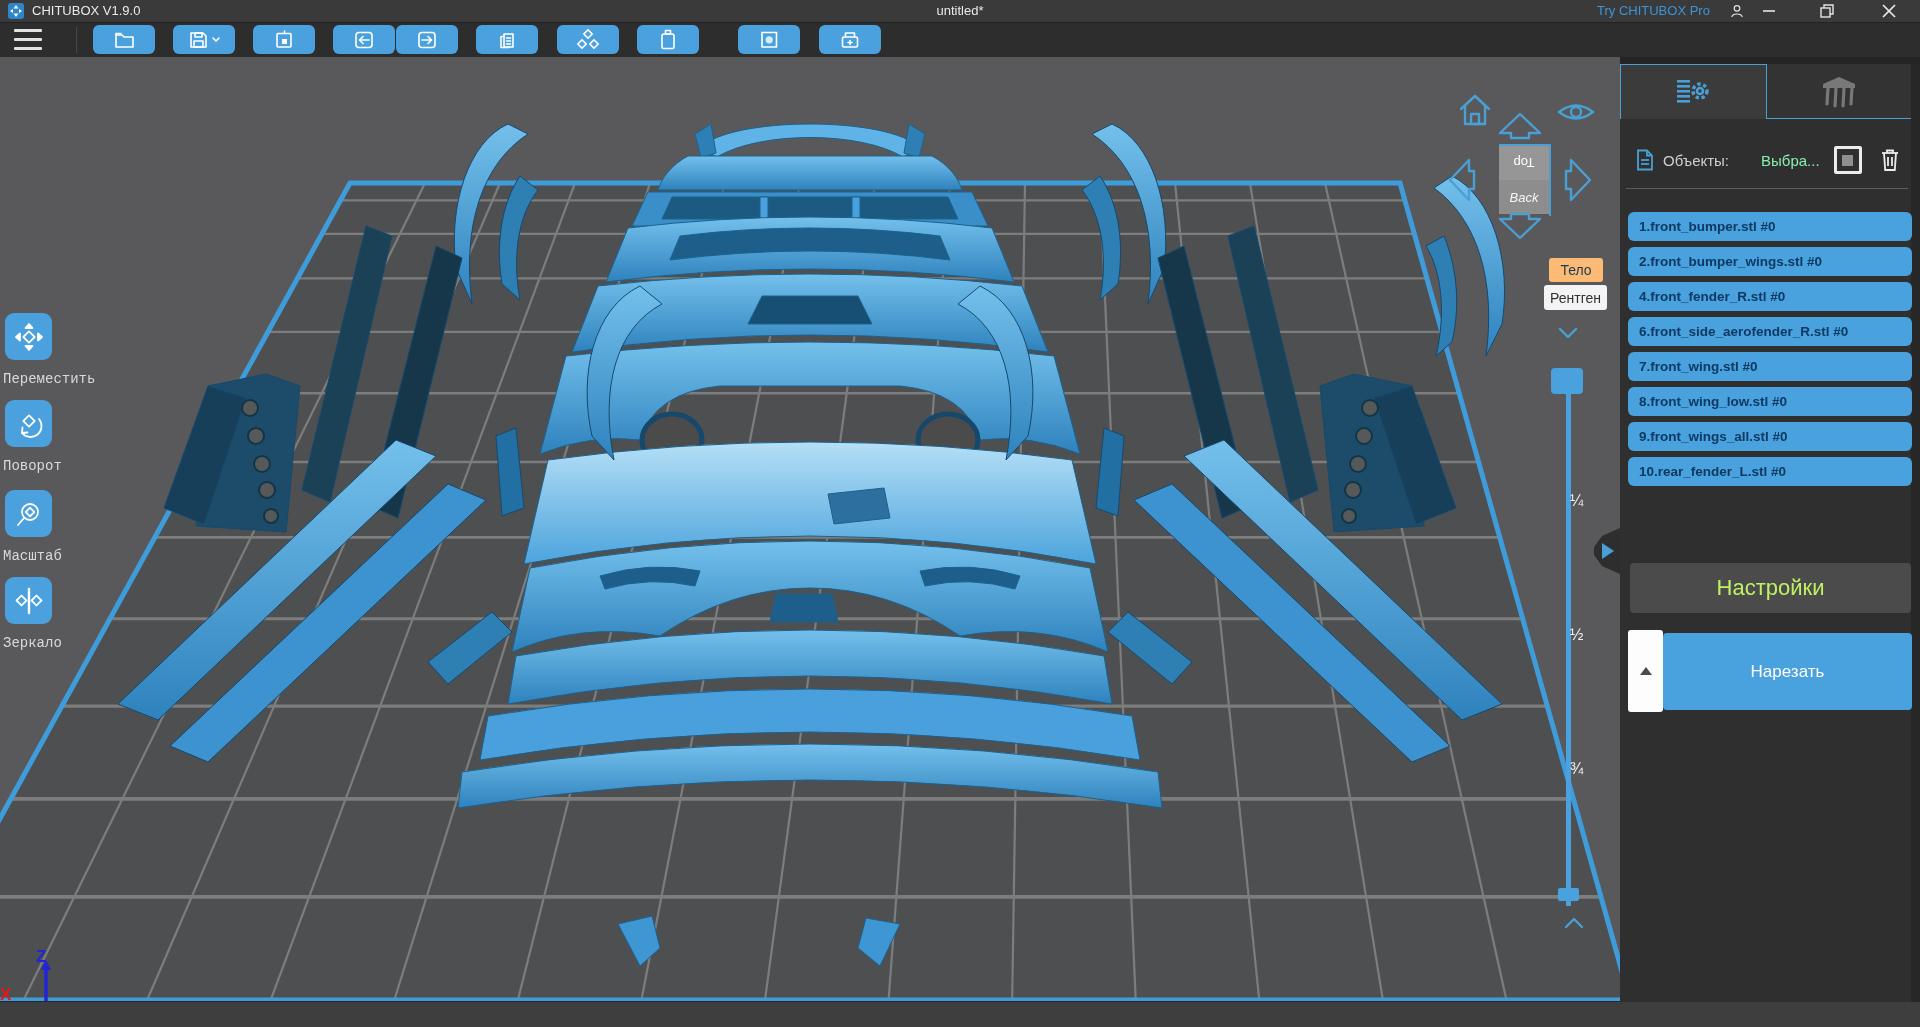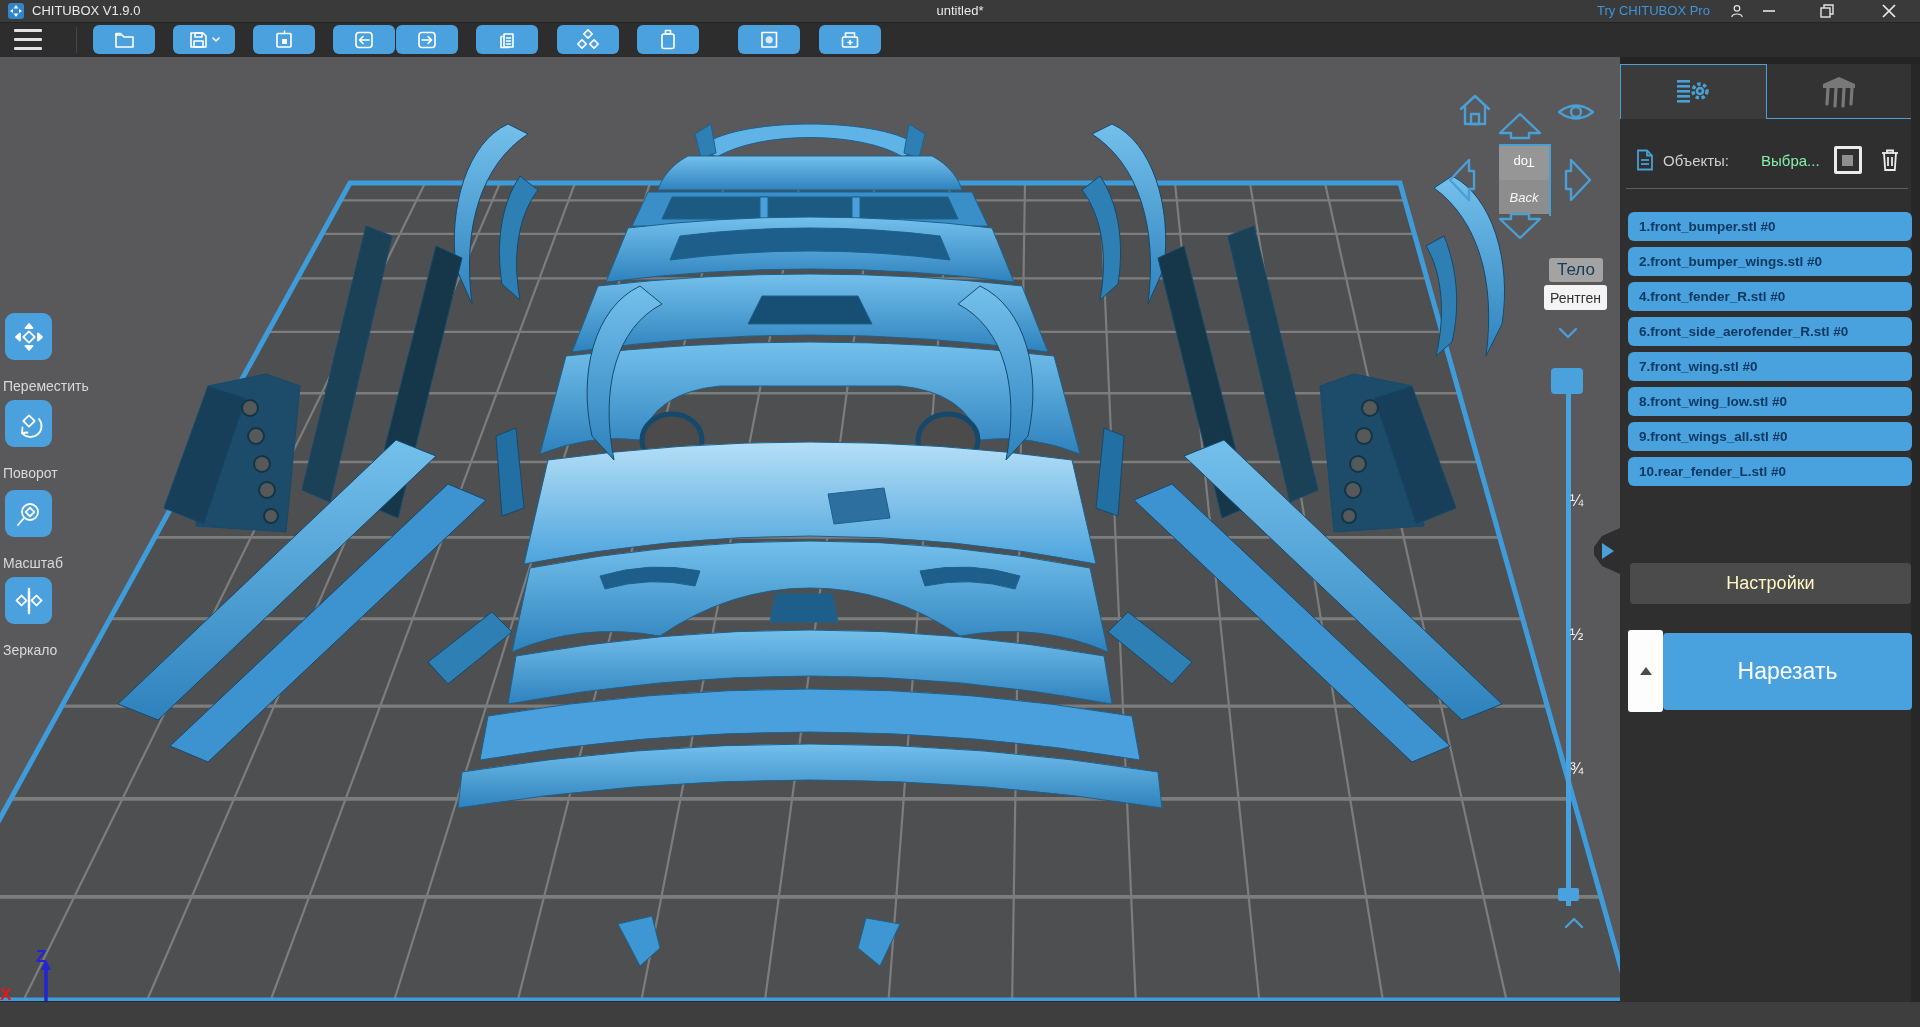--- a/index.html
+++ b/index.html
@@ -24,30 +24,30 @@
   .tbtn{position:absolute;top:2px;width:62px;height:29px;background:#4ba1dd;border-radius:6px;
         display:flex;align-items:center;justify-content:center;cursor:pointer;}
   .tbtn svg{stroke:#fff;fill:none;stroke-width:1.6;stroke-linecap:round;stroke-linejoin:round;}
   
   .viewport{position:absolute;top:56px;left:0;width:1620px;height:946px;background:#59595b;overflow:hidden;}
   .statusbar{position:absolute;left:0;right:0;bottom:0;height:25px;background:#3e3e3e;border-top:1px solid #272727;}
   
   .tool{position:absolute;left:5px;z-index:20;}
   .toolbtn{width:47px;height:47px;background:#4ba1dd;border-radius:9px;display:flex;align-items:center;justify-content:center;cursor:pointer;}
   .toolbtn svg{stroke:#fff;fill:none;stroke-width:1.8;stroke-linecap:round;stroke-linejoin:round;}
-  .toollabel{margin-top:18px;margin-left:-2px;font-size:14px;color:#d9d9d9;white-space:nowrap;}
+  .toollabel{margin-top:11px;margin-left:-2px;font-size:14px;color:#d9d9d9;white-space:nowrap;font-family:Liberation Mono, monospace;}
   
   .nav{position:absolute;z-index:20;}
   .nav svg{stroke:#4a9fd4;fill:none;stroke-width:2.4;stroke-linecap:round;stroke-linejoin:round;}
   .viewcube{position:absolute;left:1499px;top:144px;width:50px;height:72px;z-index:19;border-right:2px solid #4a9fd4;cursor:pointer;}
   .cubetop{height:36px;background:#969696;display:flex;align-items:center;justify-content:center;
            color:#fff;font-size:13px;transform:rotate(180deg);border-bottom:2px solid #4a9fd4;box-sizing:border-box;}
   .cubeback{height:34px;background:#8d8d8d;display:flex;align-items:center;justify-content:center;color:#f6f6f6;font-size:13px;font-style:italic;}
   .modebtn{position:absolute;z-index:20;border-radius:3px;display:flex;align-items:center;justify-content:center;cursor:pointer;}
-  .mode-body{left:1549px;top:258px;width:54px;height:24px;background:#a3a3a3;color:#173c59;font-size:17px;}
+  .mode-body{left:1549px;top:258px;width:54px;height:24px;background:#fdba74;color:#173c59;font-size:14px;}
   .mode-xray{left:1544px;top:285px;width:63px;height:25px;background:#f4f4f4;color:#333;font-size:14px;}
   
   .slidertrack{position:absolute;left:1566px;top:374px;width:5px;height:532px;background:#49a1de;z-index:18;cursor:pointer;}
   .sliderhandle{position:absolute;left:1551px;top:368px;width:32px;height:26px;background:#49a1de;border-radius:4px;z-index:19;cursor:grab;}
   .sliderhandle2{position:absolute;left:1558px;top:888px;width:21px;height:13px;background:#49a1de;border-radius:2px;z-index:19;cursor:grab;}
   .sliderlabel{position:absolute;left:1570px;color:#f2f2f2;font-size:16px;z-index:18;}
   .collapse{position:absolute;left:1594px;top:528px;z-index:21;cursor:pointer;}
   
   .rightpanel{position:absolute;top:56px;right:0;width:300px;height:946px;background:#2f2f2f;z-index:30;}
   .panelstrip{position:absolute;top:0;left:0;right:0;height:8px;background:#242424;}
@@ -61,27 +61,27 @@
   .sellabel{font-size:15px;color:#86efac;margin-left:32px;}
   .checkbox{width:22px;height:22px;border:3px solid #ececec;border-radius:2px;background:#2f2f2f;
             display:flex;align-items:center;justify-content:center;margin-left:14px;cursor:pointer;}
   .checkbox div{width:11px;height:11px;background:#8f8f8f;}
   .trash{margin-left:18px;cursor:pointer;display:flex;}
   .sep{position:absolute;top:132px;left:6px;right:12px;height:1px;background:#5d5d5d;}
   .objlist{position:absolute;top:136px;left:8px;width:284px;height:331px;overflow:hidden;margin-top:20px;}
   .objitem{height:29px;margin-bottom:6px;background:#49a1de;border-radius:6px;line-height:29px;
            padding-left:11px;font-size:13.5px;font-weight:600;color:#0e3a62;cursor:pointer;
            white-space:nowrap;overflow:hidden;}
-  .settingsbtn{position:absolute;top:507px;left:10px;width:281px;height:41px;background:#4b4b4b;border-radius:4px;
-               display:flex;align-items:center;justify-content:center;font-size:18px;color:#fef9c3;cursor:pointer;}
+  .settingsbtn{position:absolute;top:507px;left:10px;width:281px;height:50px;background:#4b4b4b;border-radius:4px;
+               display:flex;align-items:center;justify-content:center;font-size:22px;color:#bef264;cursor:pointer;}
   .spinbox{position:absolute;top:574px;left:8px;width:35px;height:82px;background:#fdfdfd;border-radius:3px;
            display:flex;align-items:center;justify-content:center;cursor:pointer;}
   .spinbox div{width:0;height:0;border-left:6px solid transparent;border-right:6px solid transparent;border-bottom:8px solid #4b4b4b;}
   .slicebtn{position:absolute;top:577px;left:43px;width:249px;height:77px;background:#49a1de;border-radius:4px;
-            display:flex;align-items:center;justify-content:center;font-size:23px;color:#fff;cursor:pointer;}
+            display:flex;align-items:center;justify-content:center;font-size:17px;color:#fff;cursor:pointer;}
   .tab svg{display:block;}
   text{font-family:"Liberation Sans",sans-serif;}
 </style>
 </head>
 <body>
 
 <div class="titlebar">
   <svg class="logo" viewBox="0 0 16 16">
     <rect x="0" y="0" width="16" height="16" rx="3" fill="#2f86c8"></rect>
     <path d="M8,2 L10.5,5.5 L5.5,5.5 Z" fill="#fff"></path>

